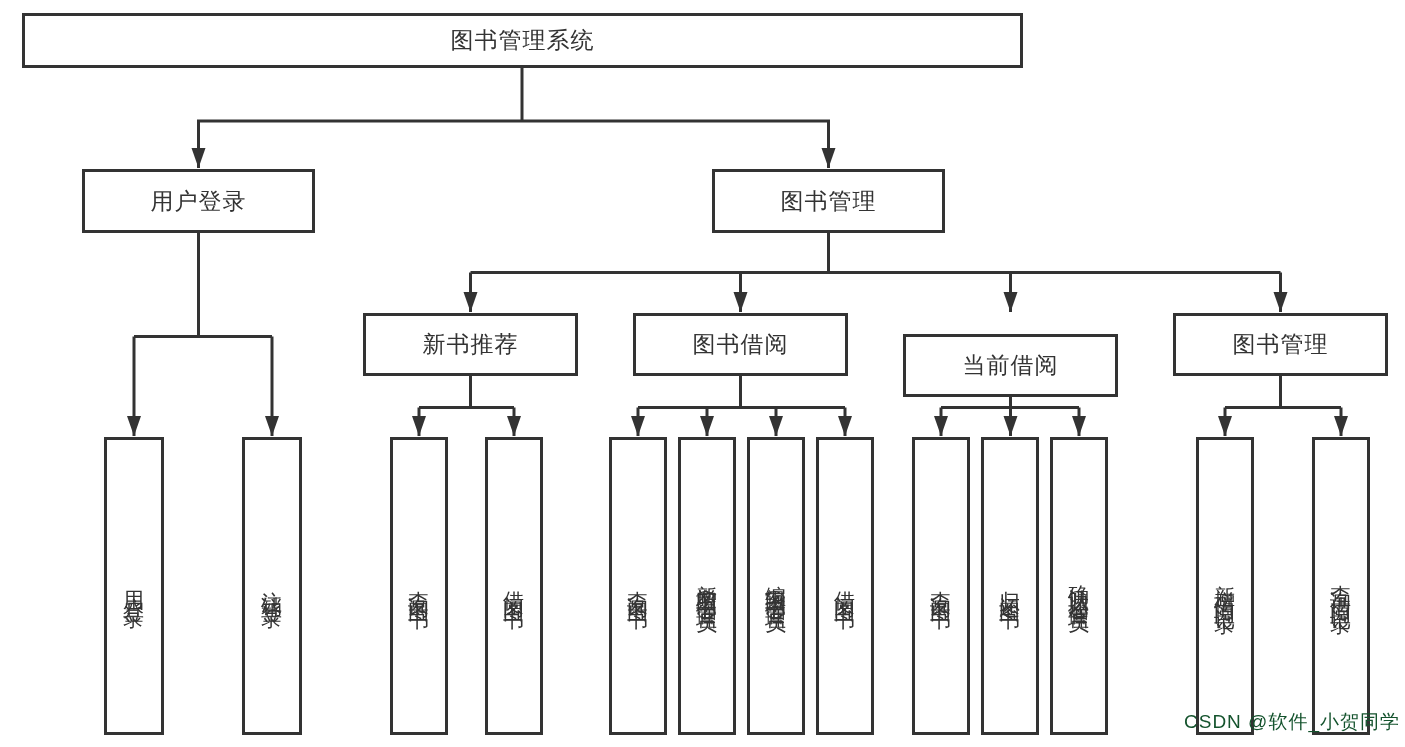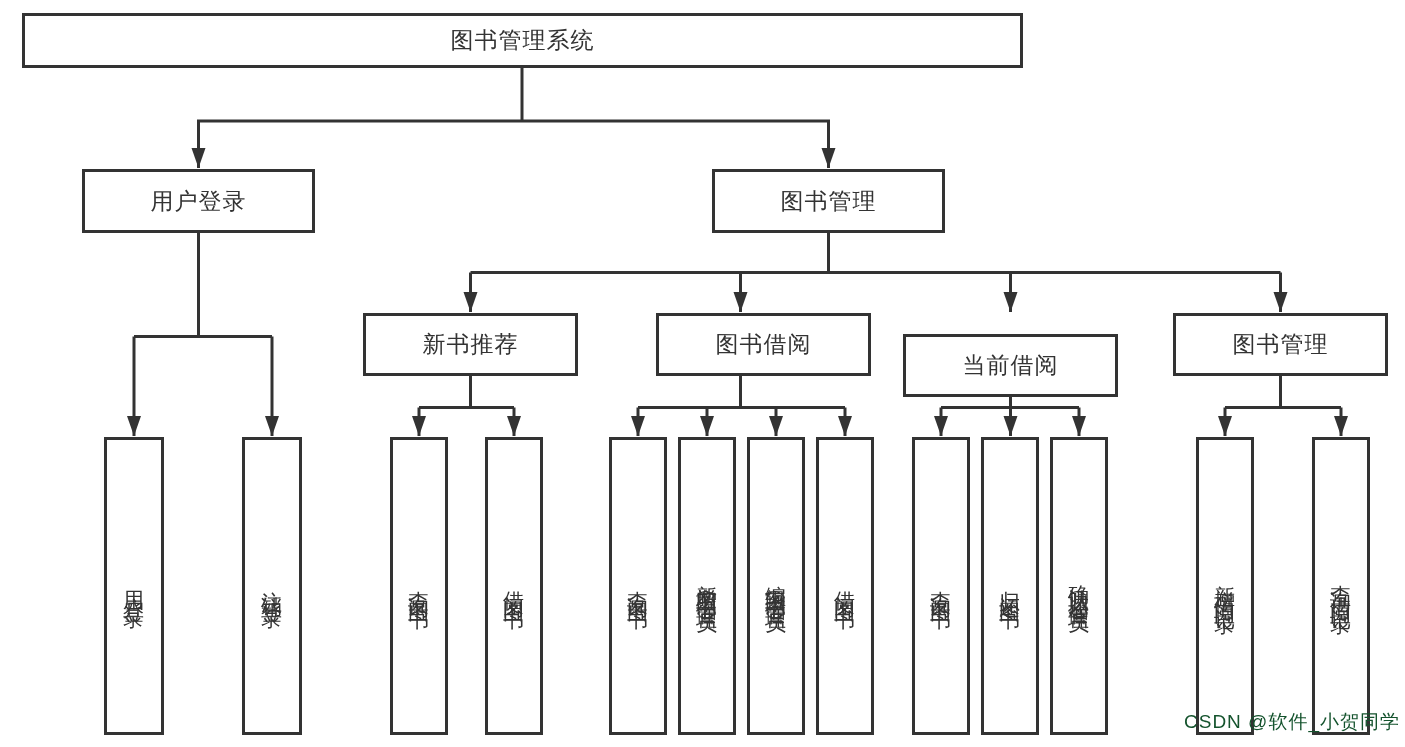--- a/index.html
+++ b/index.html
@@ -122,21 +122,21 @@
   <div class="node h" style="left:82px; top:169px; width:233px; height:64px;">
     <span>用户登录</span>
   </div>
   <div class="node h" style="left:363px; top:313px; width:215px; height:63px;">
     <span>新书推荐</span>
   </div>
 
   <div class="node h" style="left:712px; top:169px; width:233px; height:64px;">
     <span>图书管理</span>
   </div>
-  <div class="node h" style="left:656px; top:313px; width:215px; height:63px;">
+  <div class="node h" style="left:633px; top:313px; width:215px; height:63px;">
     <span>图书借阅</span>
   </div>
   <div class="node h" style="left:903px; top:313px; width:215px; height:63px;margin-top:21px;">
     <span>当前借阅</span>
   </div>
   <div class="node h" style="left:1173px; top:313px; width:215px; height:63px;">
     <span>图书管理</span>
   </div>
 
   <div class="node v" style="left:104px; top:437px; width:60px; height:298px;">

